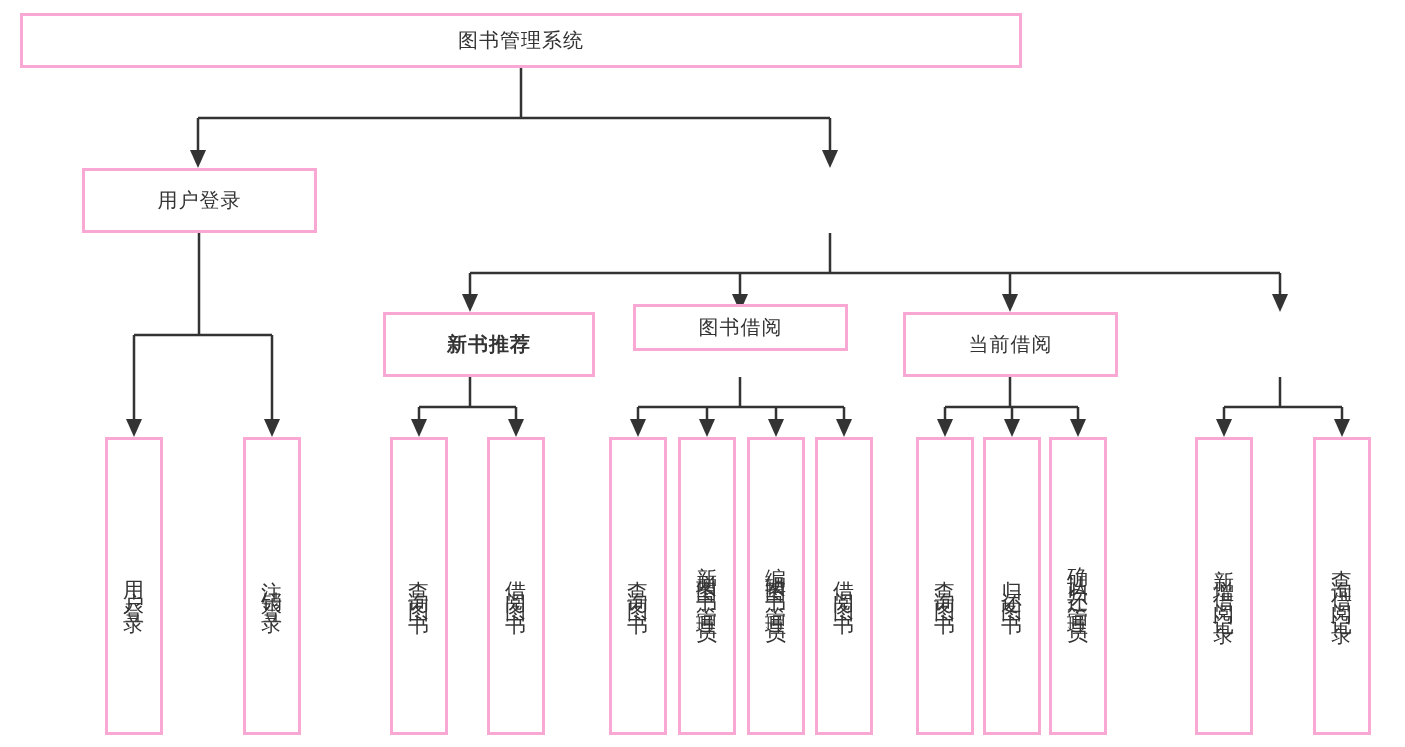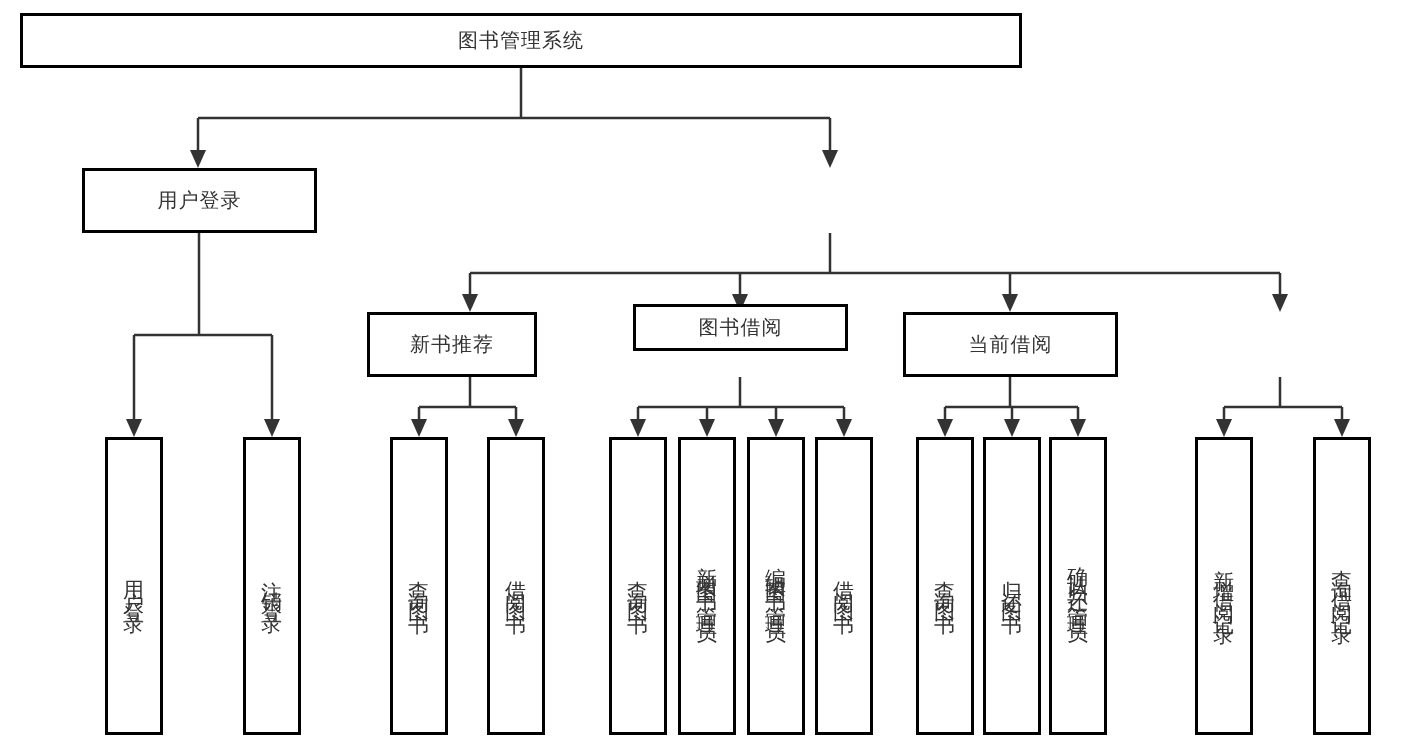--- a/index.html
+++ b/index.html
@@ -18,21 +18,21 @@
   #connectors {
     position: absolute;
     left: 0;
     top: 0;
     width: 1405px;
     height: 747px;
   }
   .box {
     position: absolute;
     box-sizing: border-box;
-    border: 3px solid #000000;
+    border: 3px solid #f9a8d4;
     background: #ffffff;
     color: #333333;
     display: flex;
     align-items: center;
     justify-content: center;
     text-align: center;
   }
   .box-h {
     font-size: 20px;
     letter-spacing: 1px;
@@ -103,21 +103,21 @@
       <polygon points="1070,419 1086,419 1078,437"></polygon>
       <polygon points="1216,419 1232,419 1224,437"></polygon>
       <polygon points="1334,419 1350,419 1342,437"></polygon>
     </g>
   </svg>
 
   <div class="box box-h" style="left:20px; top:13px; width:1002px; height:55px;">图书管理系统</div>
 
   <div class="box box-h" style="left:82px; top:168px; width:235px; height:65px;">用户登录</div>
 
-  <div class="box box-h" style="left:367px; top:312px; width:170px; height:65px;">新书推荐</div>
+  <div class="box box-h" style="left:383px; top:312px; width:212px; height:65px;font-weight:bold;">新书推荐</div>
   <div class="box box-h" style="left:633px; top:304px; width:215px; height:47px;">图书借阅</div>
   <div class="box box-h" style="left:903px; top:312px; width:215px; height:65px;">当前借阅</div>
 
   <div class="box box-v" style="left:105px; top:437px; width:58px; height:298px;">用户登录</div>
   <div class="box box-v" style="left:243px; top:437px; width:58px; height:298px;">注销登录</div>
 
   <div class="box box-v" style="left:390px; top:437px; width:58px; height:298px;">查询图书</div>
   <div class="box box-v" style="left:487px; top:437px; width:58px; height:298px;">借阅图书</div>
 
   <div class="box box-v" style="left:609px; top:437px; width:58px; height:298px;">查询图书</div>

